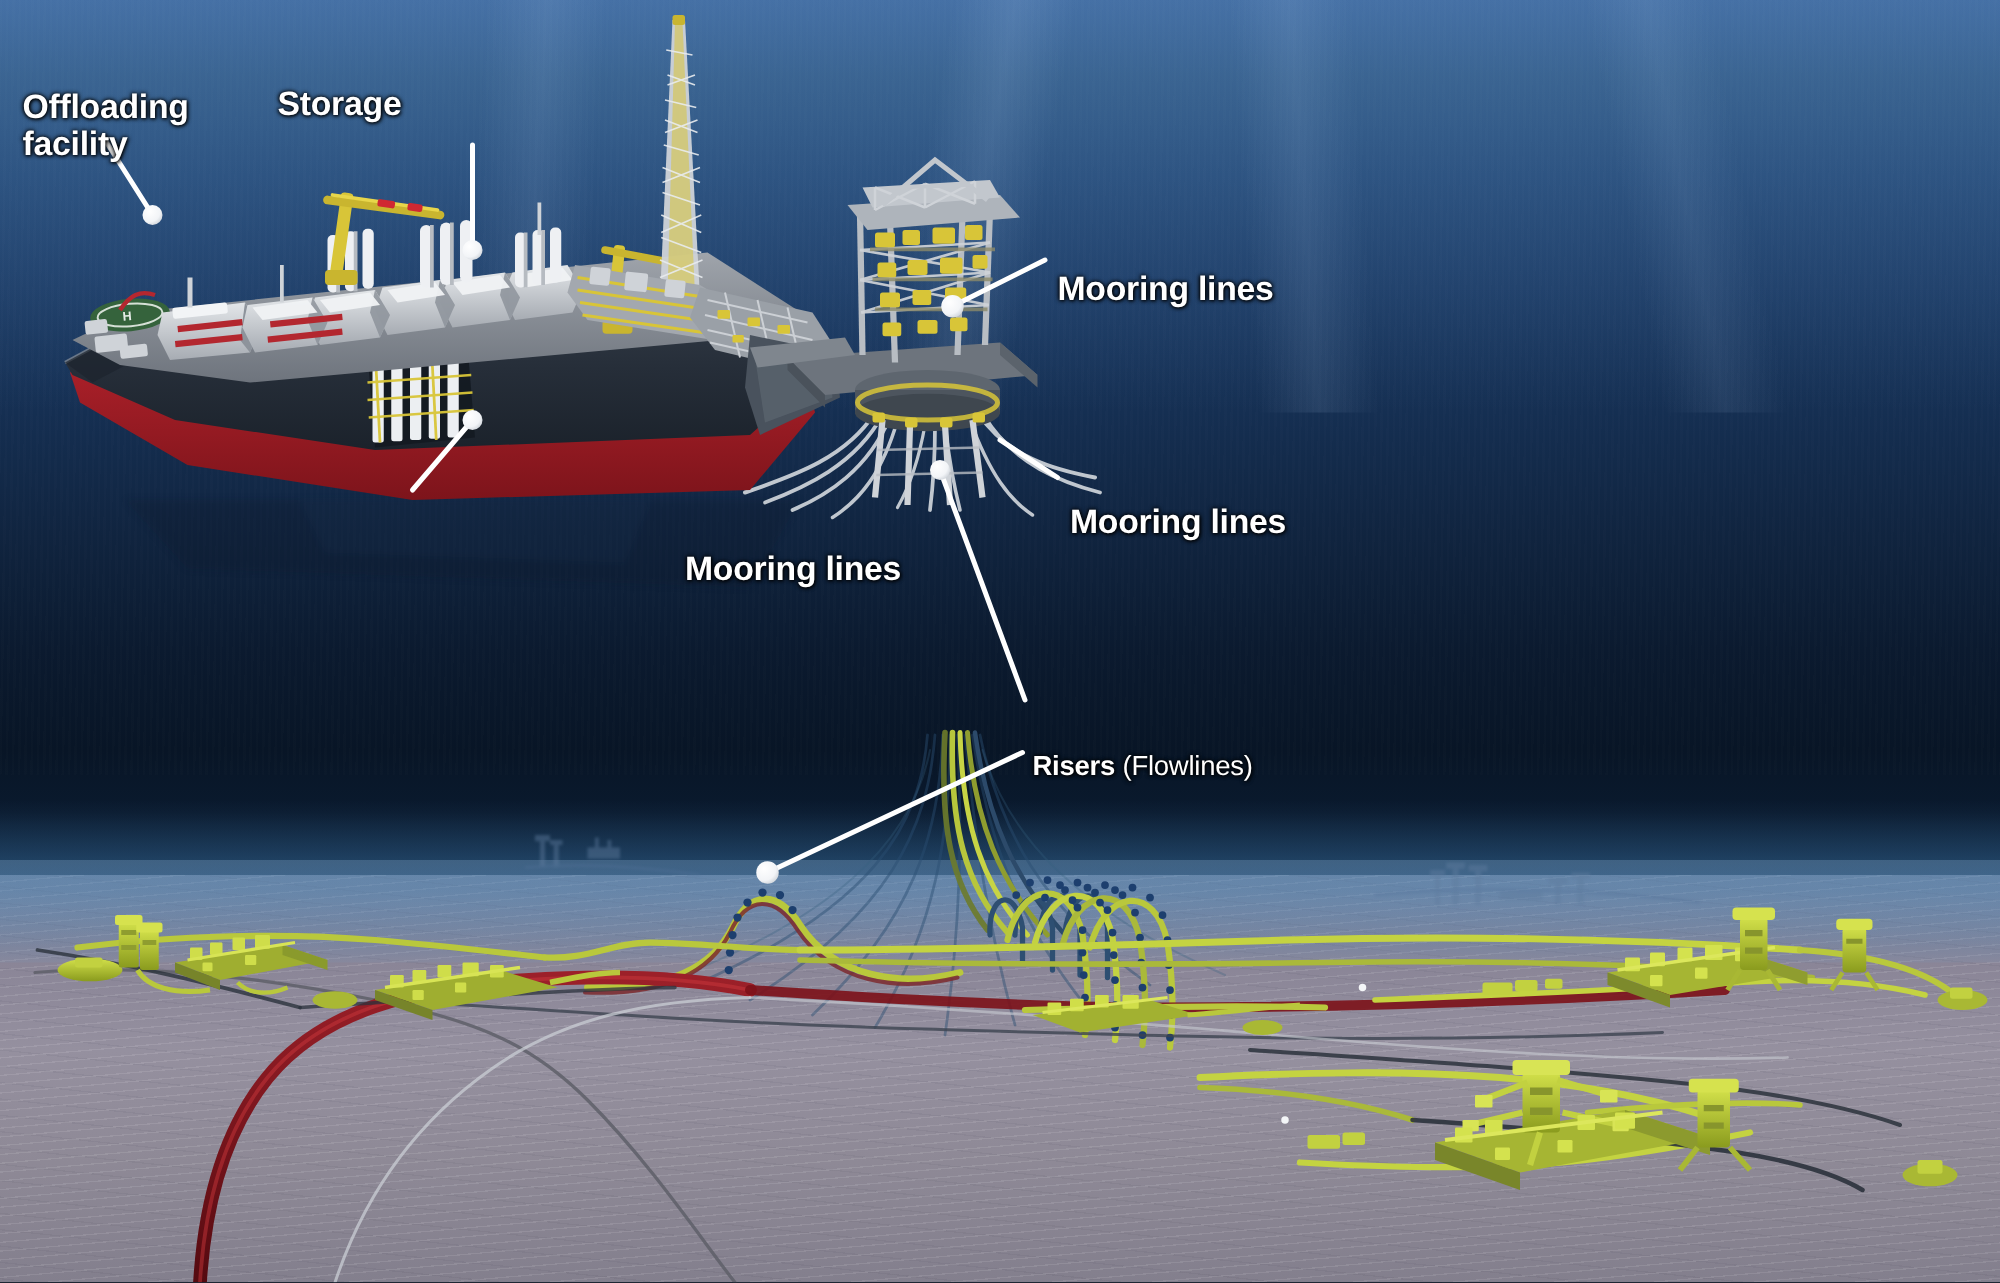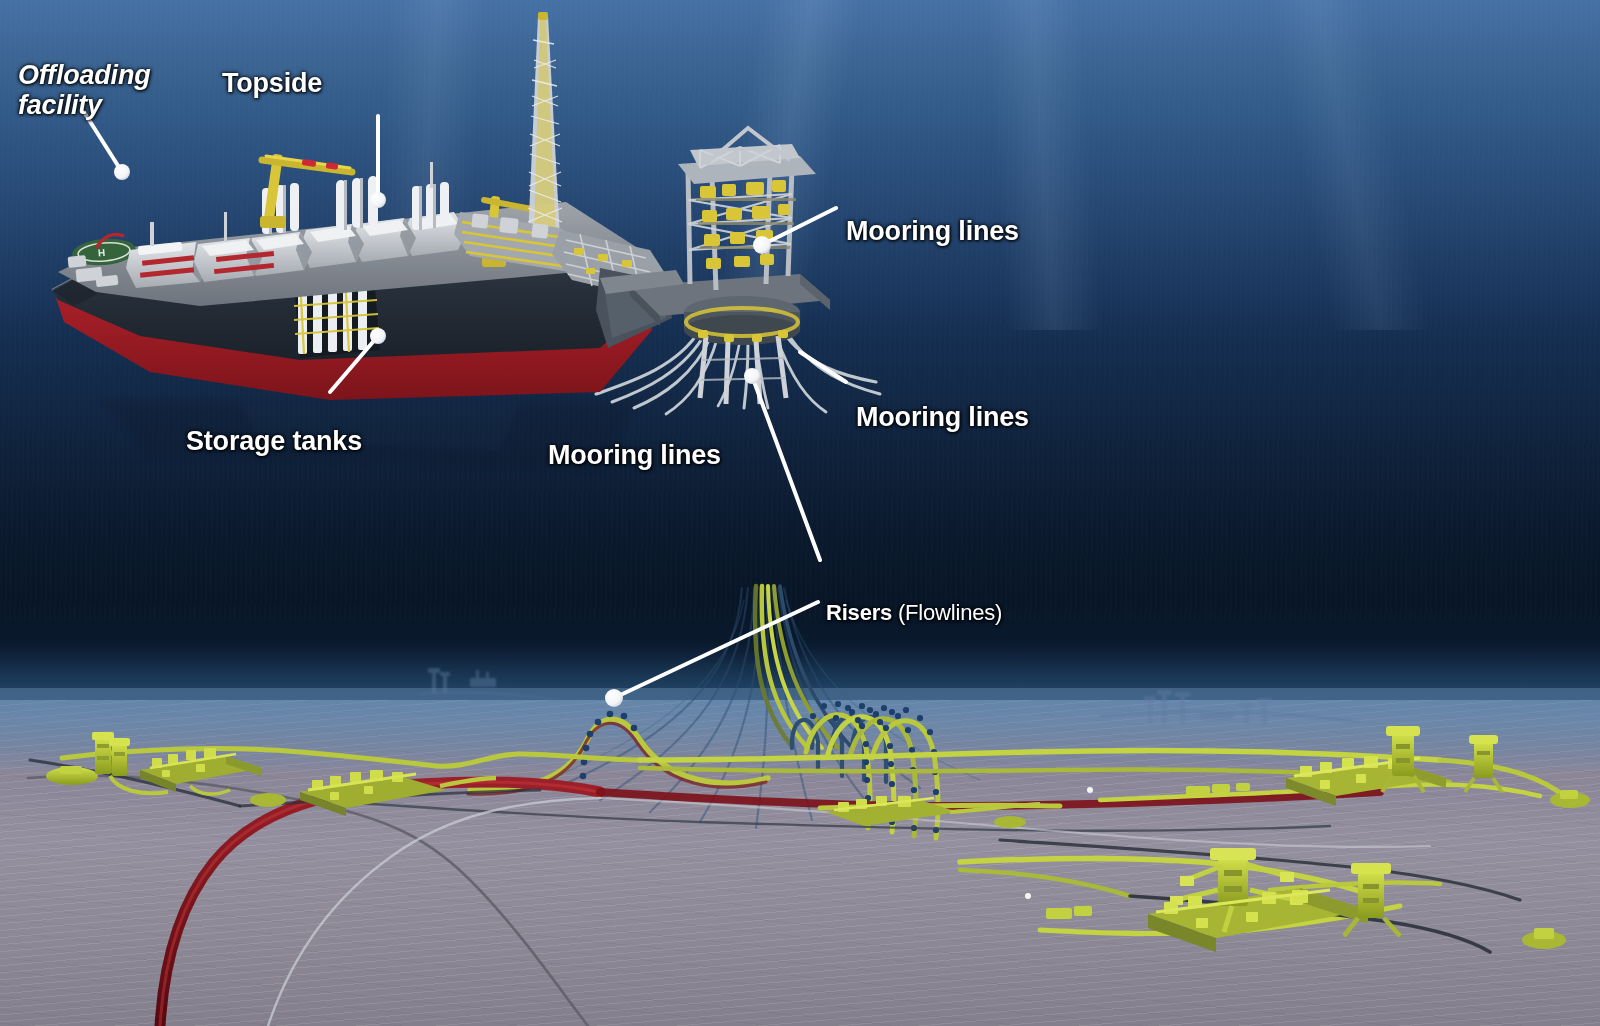--- a/index.html
+++ b/index.html
@@ -737,40 +737,37 @@
         <line x1="846" y1="382" x2="800" y2="352" stroke="#ffffff" stroke-width="4" stroke-linecap="round"></line>
         <line x1="330" y1="392" x2="378" y2="336" stroke="#ffffff" stroke-width="4" stroke-linecap="round"></line>
         <circle cx="378" cy="336" r="8" fill="url(#gBall)"></circle>
         <line x1="818" y1="602" x2="614" y2="698" stroke="#ffffff" stroke-width="4" stroke-linecap="round"></line>
         <circle cx="614" cy="698" r="9" fill="url(#gBall)"></circle>
         <line x1="820" y1="560" x2="752" y2="376" stroke="#ffffff" stroke-width="4" stroke-linecap="round"></line>
         <circle cx="752" cy="376" r="8" fill="url(#gBall)"></circle>
       </g>
   </svg>
 
-  <div class="label" style="left:18px; top:30px; font-size:27px;font-style:italic;">
+  <div class="label" style="left:18px; top:40px; font-size:27px;">
     <span>Offloading
 facility</span>
   </div>
 
   <div class="label" style="left:222px; top:38px; font-size:27px;">
-    <span>Topside</span><br>
+    <span>Storage</span><br>
   </div>
 
   <div class="label" style="left:846px; top:186px; font-size:27px;">
     <span>Mooring lines</span>
   </div>
 
   <div class="label" style="left:856px; top:372px; font-size:27px;">
     <span>Mooring lines</span>
   </div>
 
-  <div class="label" style="left:186px; top:396px; font-size:27px;">
-    <span>Storage tanks</span>
-  </div>
 
   <div class="label" style="left:548px; top:410px; font-size:27px;">
     <span>Mooring lines</span>
   </div>
 
   <div class="label" style="left:826px; top:576px; font-size:22px;">
     <span>Risers</span><span class="sub"> (Flowlines)</span>
   </div>
 
 </div>

